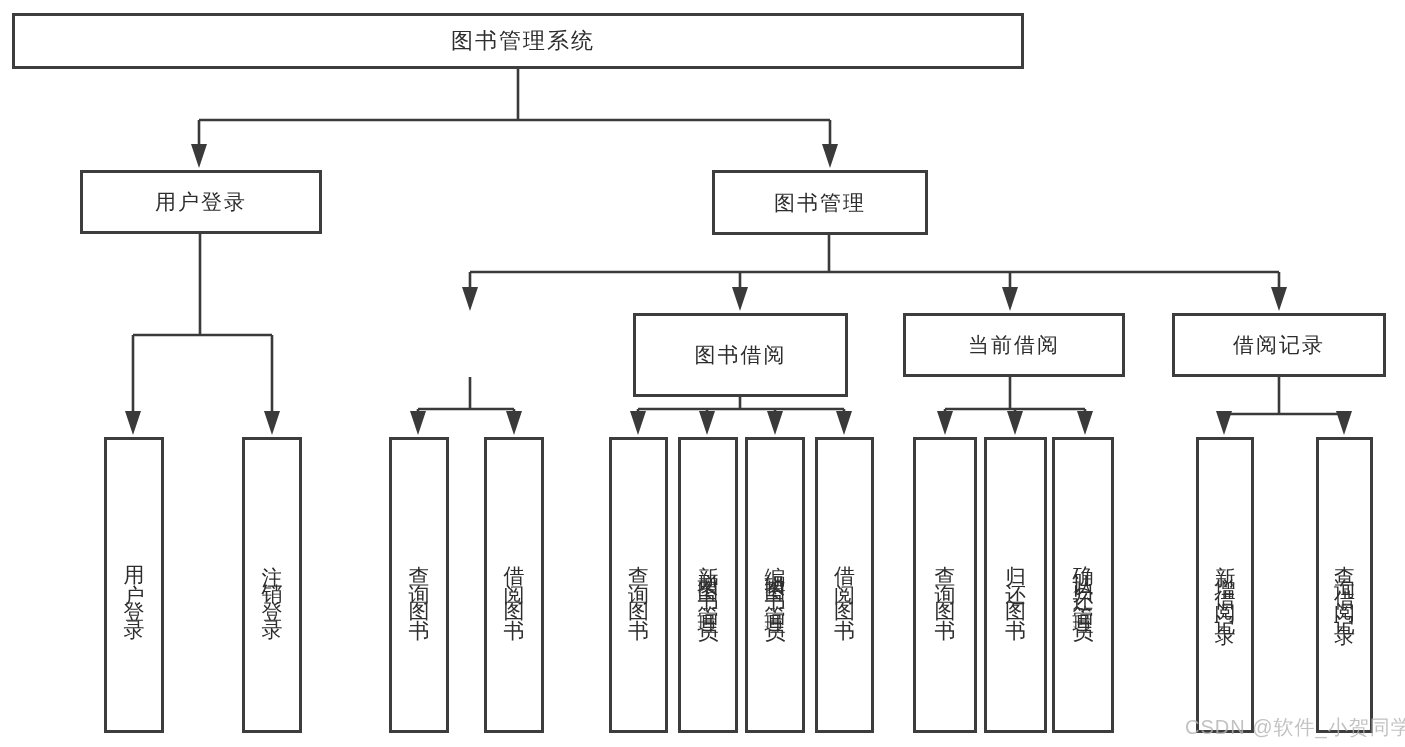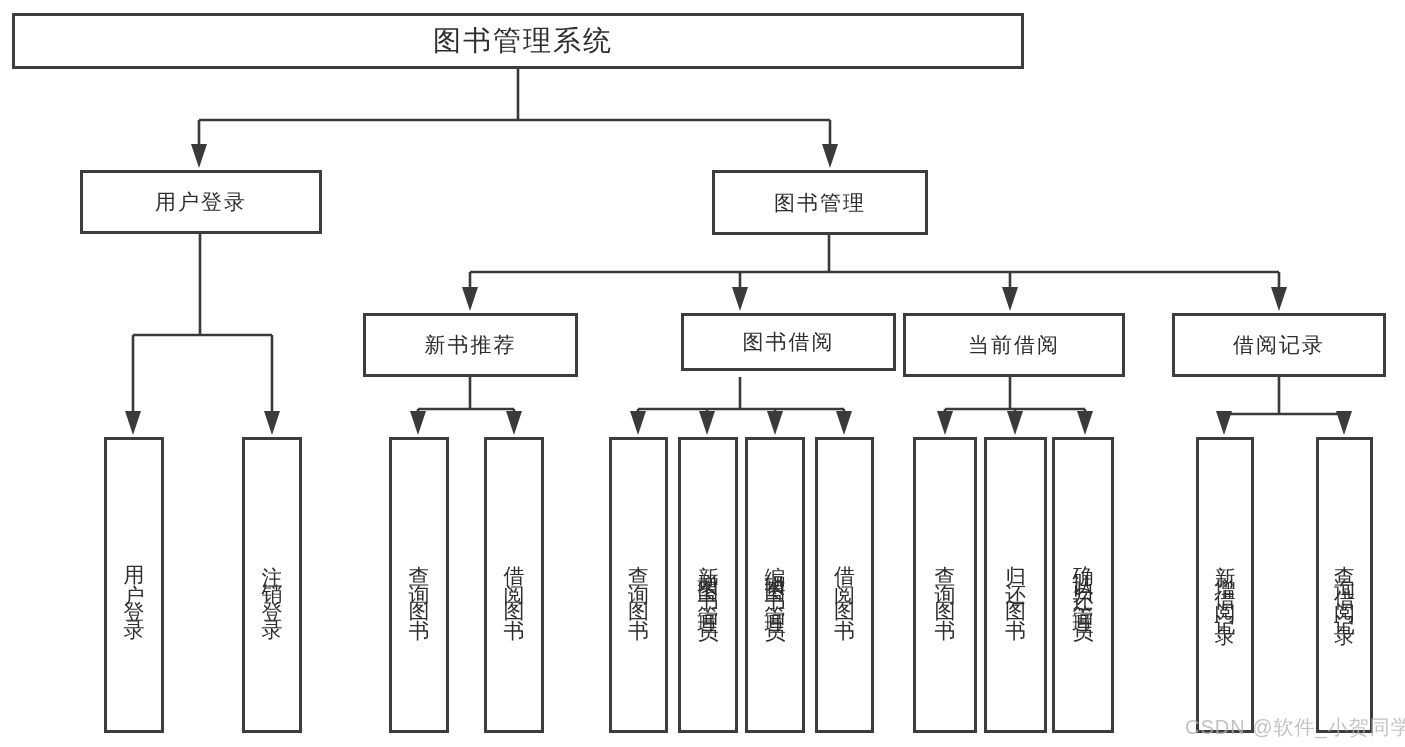--- a/index.html
+++ b/index.html
@@ -20,21 +20,21 @@
   .node{
     position:absolute;
     box-sizing:border-box;
     border:3px solid var(--border);
     background:#ffffff;
     display:flex;align-items:center;justify-content:center;
     color:var(--text);
     z-index:2;
   }
   .hnode{font-size:21px;letter-spacing:2px;}
-  .root{font-size:28px;padding-left:10px;}
+  .root{font-size:22px;padding-left:10px;}
   .leaf{top:437px;height:296px;}
   .vtext{
     writing-mode:vertical-rl;
     text-orientation:mixed;
     font-size:21px;
     color:var(--text);
     white-space:nowrap;
   }
   .sp-lg{letter-spacing:18px;}
   .sp-md{letter-spacing:12px;}
@@ -106,24 +106,21 @@
     <span>图书管理系统</span>
   </div>
 
   <div class="node hnode" style="left:80px;top:170px;width:242px;height:64px;">
     <span>用户登录</span>
   </div>
   <div class="node hnode" style="left:712px;top:170px;width:216px;height:65px;">
     <span>图书管理</span>
   </div>
 
-  <div class="node hnode" style="left:363px;top:313px;width:215px;height:64px;">
-    <span>新书推荐</span>
-  </div>
-  <div class="node hnode" style="left:633px;top:313px;width:215px;height:58px;margin-left:48px;">
+  <div class="node hnode" style="left:633px;top:313px;width:215px;height:84px;">
     <span>图书借阅</span>
   </div>
   <div class="node hnode" style="left:903px;top:313px;width:222px;height:64px;">
     <span>当前借阅</span>
   </div>
   <div class="node hnode" style="left:1172px;top:313px;width:214px;height:64px;text-align:right;">
     <span>借阅记录</span>
   </div>
 
   <div class="node leaf" style="left:104px;width:60px;">

